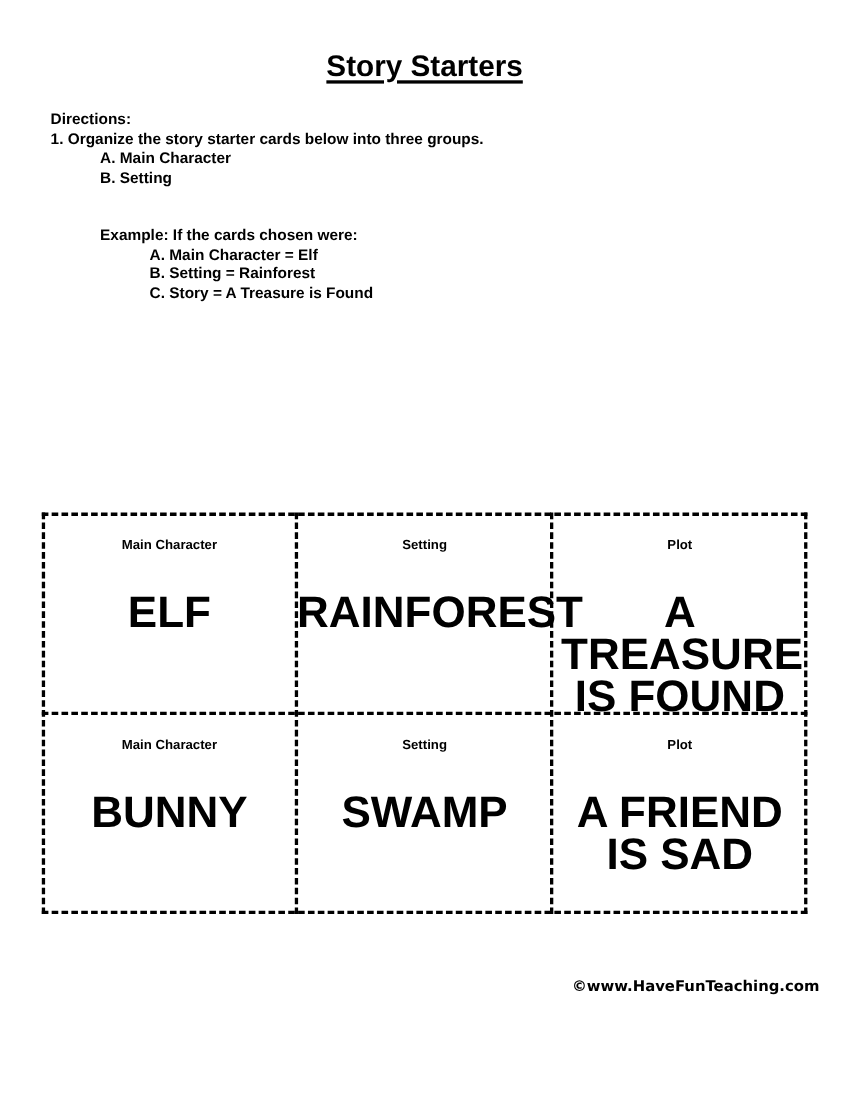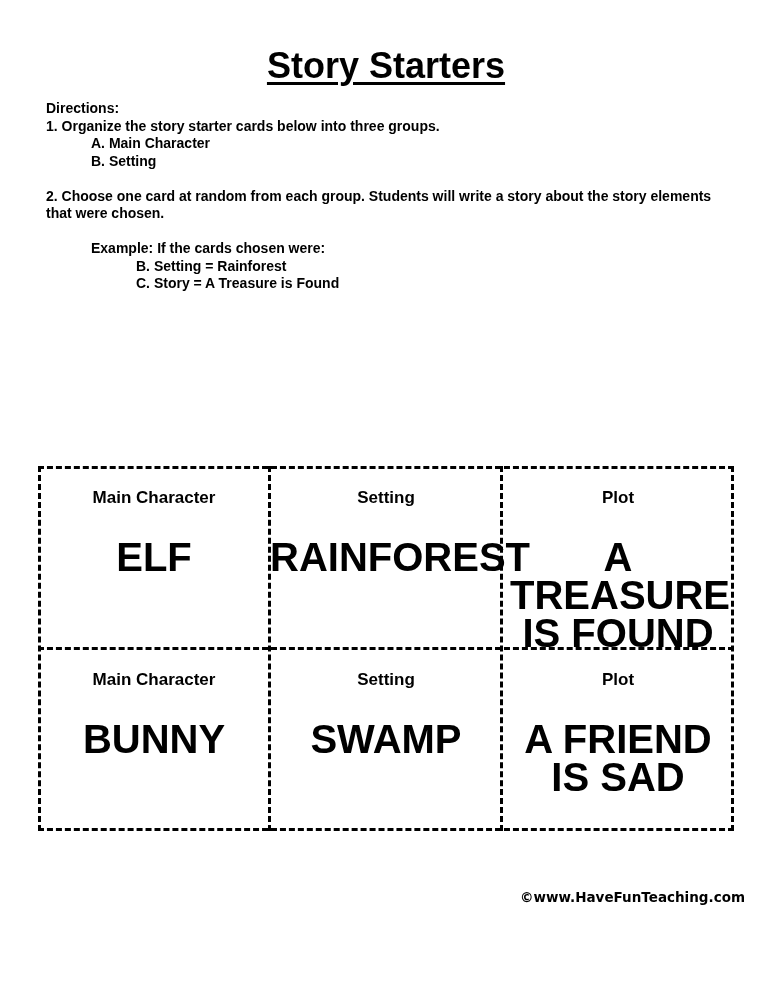--- a/index.html
+++ b/index.html
@@ -2,42 +2,42 @@
 <html><head>
   <meta charset="utf-8">
   <style>
     html, body { margin: 0; padding: 0; }
     body {
       width: 772px; height: 1000px; background: #ffffff; position: relative;
       font-family: "Liberation Sans", sans-serif; color: #000; overflow: hidden;
     }
     .title {
       position: absolute; top: 45px; left: 0; width: 772px; text-align: center;
-      font-size: 36px; font-weight: bold; text-decoration: underline;
+      font-size: 27px; font-weight: bold; text-decoration: underline;
       text-decoration-thickness: 3px; text-underline-offset: 4px;
     }
     .directions {
       position: absolute; left: 46px; top: 100px; width: 690px;
       font-size: 14px; font-weight: bold; line-height: 17.5px;
     }
     .directions p { margin: 0; }
     .ind1 { padding-left: 45px; }
     .ind2 { padding-left: 90px; }
     .gap { height: 17.5px; }
     .cards {
       position: absolute; left: 38px; top: 466px; width: 696px; height: 365px;
     }
     .hline { position: absolute; left: 0; width: 696px; height: 0; border-top: 3px dashed #000; }
     .vline { position: absolute; top: 0; width: 0; height: 365px; border-left: 3px dashed #000; }
     .card {
       position: absolute; width: 232px; height: 182px; text-align: center;
     }
     .card-label {
       position: absolute; top: 22px; left: 0; width: 100%;
-      font-size: 17px; font-weight: bold;
+      font-size: 12px; font-weight: bold;
     }
     .card-value {
       position: absolute; top: 72px; left: 0; width: 100%;
       font-size: 40px; font-weight: bold; line-height: 38px;
     }
     .footer {
       position: absolute; left: 520px; top: 889px; font-size: 13.5px; font-weight: bold;
       font-family: "DejaVu Sans", sans-serif;
     }
   </style>
@@ -45,23 +45,23 @@
 <body>
 
 <div class="title">Story Starters</div>
 
 <div class="directions">
   <p>Directions:</p>
   <p>1. Organize the story starter cards below into three groups.</p>
   <p class="ind1">A. Main Character</p>
   <p class="ind1">B. Setting</p>
   <div class="gap"></div>
-  <p>2. Choose one card at random from each group. Students will write a story about the story elements that were chosen.</p>
   <div class="gap"></div>
   <p class="ind1">Example: If the cards chosen were:</p>
+  <p class="ind2">A. Main Character = Elf</p>
   <p class="ind2">B. Setting = Rainforest</p>
   <p class="ind2">C. Story = A Treasure is Found</p>
   <div class="gap"></div>
 </div>
 
 <div class="cards">
   <div class="hline" style="top:0"></div>
   <div class="hline" style="top:181px"></div>
   <div class="hline" style="top:362px"></div>
   <div class="vline" style="left:0"></div>

